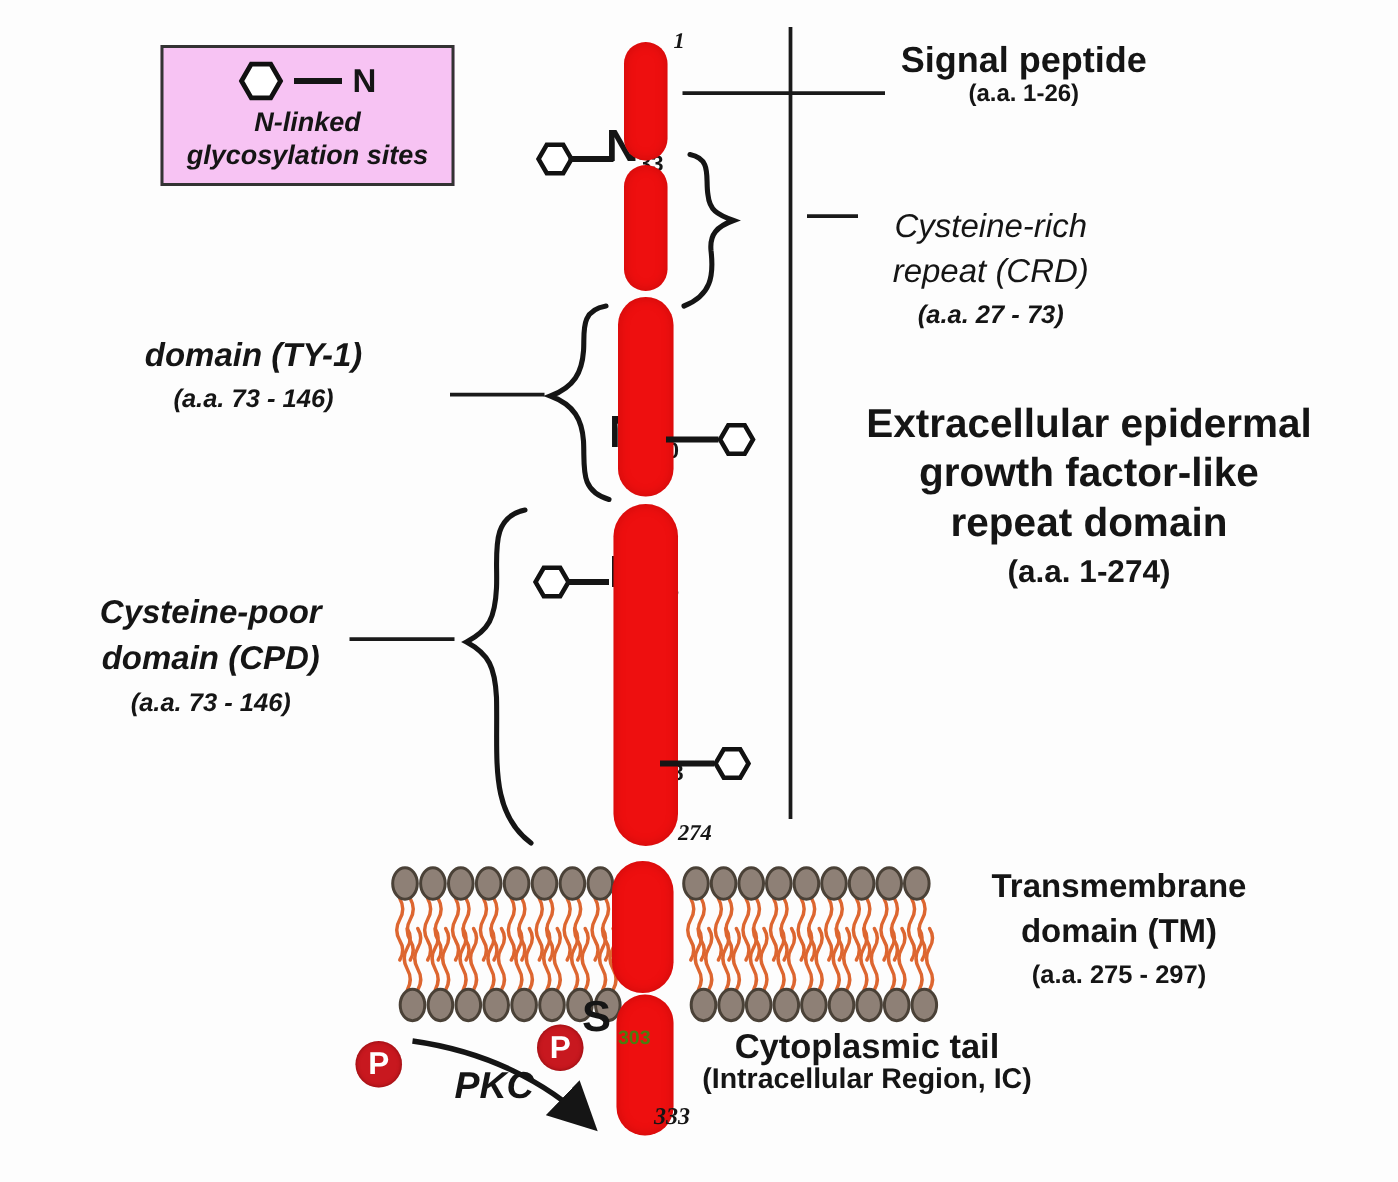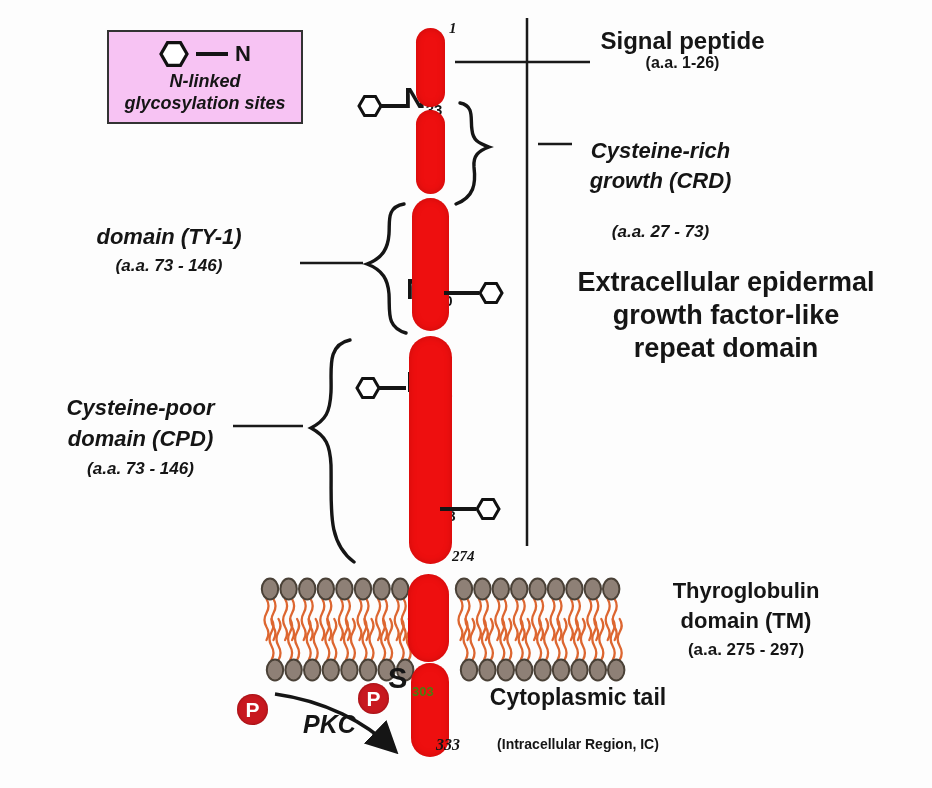--- a/index.html
+++ b/index.html
@@ -41,37 +41,37 @@
   
   .residue{position:absolute;font-family:"Liberation Serif",serif;font-style:italic;
            font-weight:bold;font-size:15px;z-index:6;}
 
   
   .blk{position:absolute;text-align:center;z-index:6;}
   #signal-blk{left:580px;top:28px;width:205px;}
   #signal-blk .t{font-size:24px;font-weight:bold;line-height:26px;}
   #signal-blk .r{font-size:16px;font-weight:bold;}
   #crd-blk{left:553px;top:136px;width:215px;}
-  #crd-blk .t{font-size:22px;font-weight:bold;font-style:italic;line-height:30px;}
-  #crd-blk .r{font-size:17px;font-weight:bold;font-style:italic;line-height:28px;margin-top:22px;}
+  #crd-blk .t{font-size:22px;font-weight:normal;font-style:italic;line-height:30px;}
+  #crd-blk .r{font-size:17px;font-weight:bold;font-style:italic;line-height:28px;}
   #egf-blk{left:540px;top:266px;width:372px;}
   #egf-blk .t{font-size:27px;font-weight:bold;line-height:33px;}
   #egf-blk .r{font-size:21px;font-weight:bold;line-height:34px;}
   #ty1-blk{left:33px;top:222px;width:272px;}
   #ty1-blk .t{font-size:22px;font-weight:bold;font-style:italic;line-height:30px;}
   #ty1-blk .r{font-size:17px;font-weight:bold;font-style:italic;line-height:28px;}
   #cpd-blk{left:38px;top:376px;width:205px;margin-top:16px;}
   #cpd-blk .t{font-size:22px;font-weight:bold;font-style:italic;line-height:31px;}
   #cpd-blk .r{font-size:17px;font-weight:bold;font-style:italic;line-height:29px;}
   #tm-blk{left:626px;top:576px;width:240px;}
   #tm-blk .t{font-size:22px;font-weight:bold;line-height:30px;}
   #tm-blk .r{font-size:17px;font-weight:bold;line-height:28px;}
   #ct-blk{left:460px;top:684px;width:236px;}
   #ct-blk .t{font-size:23px;font-weight:bold;line-height:27px;}
-  #ct-blk .s{font-size:14px;font-weight:bold;line-height:18px;margin-top:24px;}
+  #ct-blk .s{font-size:19px;font-weight:bold;line-height:18px;}
   #ct-blk .r{font-size:19px;font-weight:bold;line-height:26px;}
 
   
   .pcirc{position:absolute;width:31px;height:31px;border-radius:50%;background:var(--pcircle);
          color:#fff;font-weight:bold;font-size:21px;display:flex;align-items:center;
          justify-content:center;z-index:7;box-shadow:inset 0 0 3px rgba(90,0,0,.6);}
   #p1{left:237px;top:694px;}
   #p2{left:358px;top:683px;}
   #pkc{position:absolute;left:303px;top:710px;font-weight:bold;font-style:italic;font-size:25px;z-index:6;}
   #ser{position:absolute;left:388px;top:662px;font-weight:bold;font-size:29px;z-index:7;}
@@ -277,43 +277,44 @@
   <div id="ser">S</div>
   <div id="sersub">303</div>
 
   <div class="blk" id="signal-blk">
     <div class="t">Signal peptide</div>
     <div class="r">(a.a. 1-26)</div>
   </div>
 
   <div class="blk" id="crd-blk">
     <div class="t">Cysteine-rich</div>
-    <div class="t">growth (CRD)</div>
+    <div class="t">repeat (CRD)</div>
     <div class="r">(a.a. 27 - 73)</div>
   </div>
 
   <div class="blk" id="egf-blk">
     <div class="t">Extracellular epidermal</div>
     <div class="t">growth factor-like</div>
     <div class="t">repeat domain</div>
+    <div class="r">(a.a. 1-274)</div>
   </div>
 
   <div class="blk" id="ty1-blk">
     <div class="t">domain (TY-1)</div>
     <div class="r">(a.a. 73 - 146)</div>
   </div>
 
   <div class="blk" id="cpd-blk">
     <div class="t">Cysteine-poor</div>
     <div class="t">domain (CPD)</div>
     <div class="r">(a.a. 73 - 146)</div>
   </div>
 
   <div class="blk" id="tm-blk">
-    <div class="t">Thyroglobulin</div>
+    <div class="t">Transmembrane</div>
     <div class="t">domain (TM)</div>
     <div class="r">(a.a. 275 - 297)</div>
   </div>
 
   <div class="blk" id="ct-blk">
     <div class="t">Cytoplasmic tail</div>
     <div class="s">(Intracellular Region, IC)</div>
   </div>
 
 </div>

